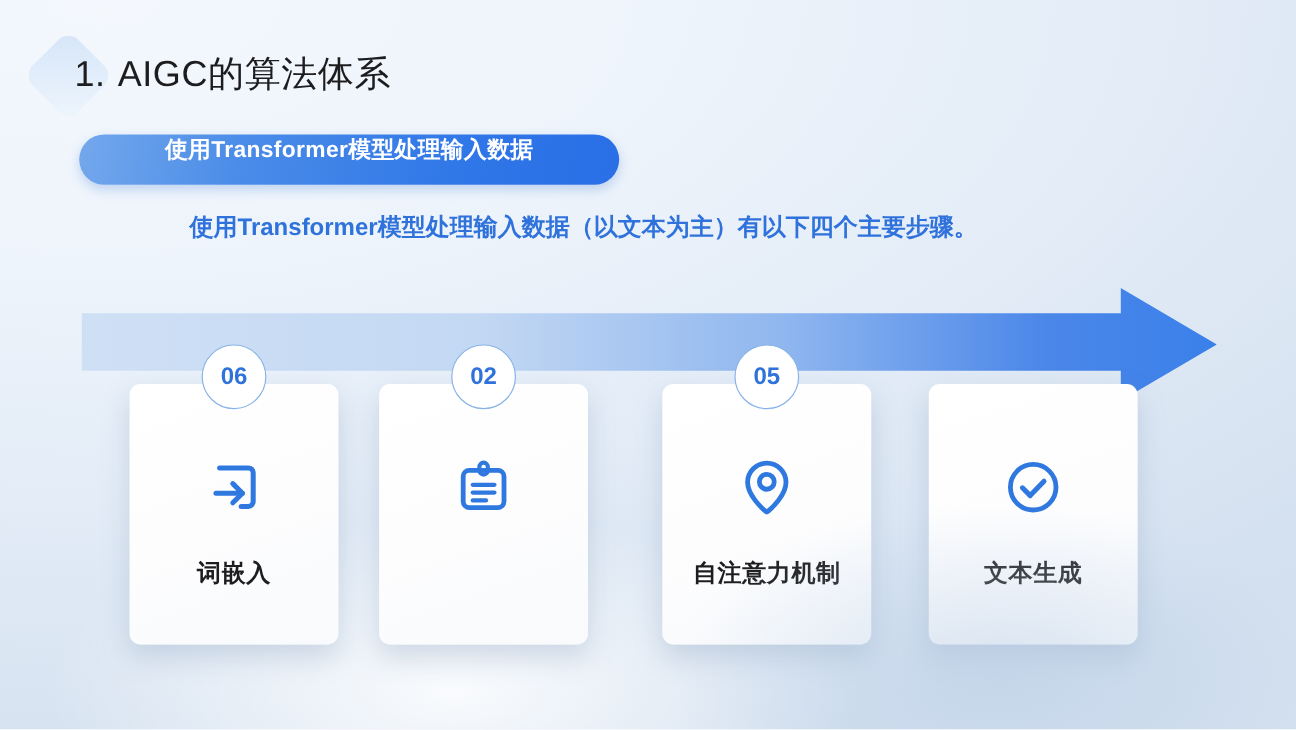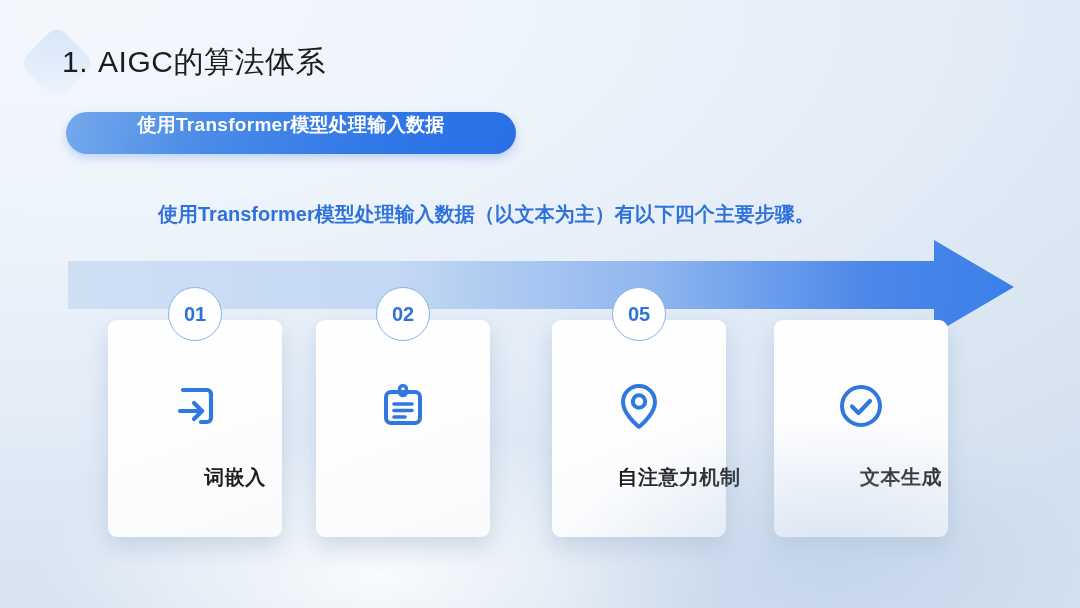--- a/index.html
+++ b/index.html
@@ -88,21 +88,21 @@
     font-size: 19px;
     font-weight: bold;
     letter-spacing: 0.3px;
     white-space: nowrap;
   }
 
   
   .lead {
     position: absolute;
     left: 158px;
-    top: 201px;
+    top: 176px;
     font-size: 20px;
     font-weight: bold;
     color: #2f72db;
     white-space: nowrap;
   }
 
   
   .arrow-wrap {
     position: absolute;
     left: 68px;
@@ -165,21 +165,20 @@
   .card-label {
     position: absolute;
     top: 144px;
     left: 0;
     width: 100%;
     text-align: center;
     font-size: 20px;
     font-weight: bold;
     color: #1d1d1f;
     letter-spacing: 0.5px;
-    margin-left: 40px;
   }
 </style>
 </head>
 <body>
 
 <div id="slide">
 
   <div class="diamond"></div>
 
   <div class="title">
@@ -202,21 +201,21 @@
           <stop offset="85%" stop-color="#4b87e9"></stop>
           <stop offset="100%" stop-color="#3a80ea"></stop>
         </linearGradient>
       </defs>
       <path d="M0,21 L866,21 L866,0 L946,47 L866,94 L866,69 L0,69 Z" fill="url(#arrowGrad)"></path>
     </svg>
   </div>
 
   <div class="card card-1">
     <div class="badge">
-      <span class="badge-text">01</span>
+      <span class="badge-text">06</span>
     </div>
     <div class="card-icon">
       <svg width="52" height="52" viewBox="0 0 52 52" fill="none" xmlns="http://www.w3.org/2000/svg">
         <path d="M14 10 H38 a4 4 0 0 1 4 4 V38 a4 4 0 0 1 -4 4 H32" stroke="#2f78e0" stroke-width="4.2" stroke-linecap="round" stroke-linejoin="round"></path>
         <path d="M14 10 H10" stroke="#2f78e0" stroke-width="4.2" stroke-linecap="round" opacity="0"></path>
         <path d="M11 31 H33" stroke="#2f78e0" stroke-width="4.2" stroke-linecap="round"></path>
         <path d="M25 23 L33 31 L25 39" stroke="#2f78e0" stroke-width="4.2" stroke-linecap="round" stroke-linejoin="round"></path>
       </svg>
     </div>
     <div class="card-label">词嵌入</div>

